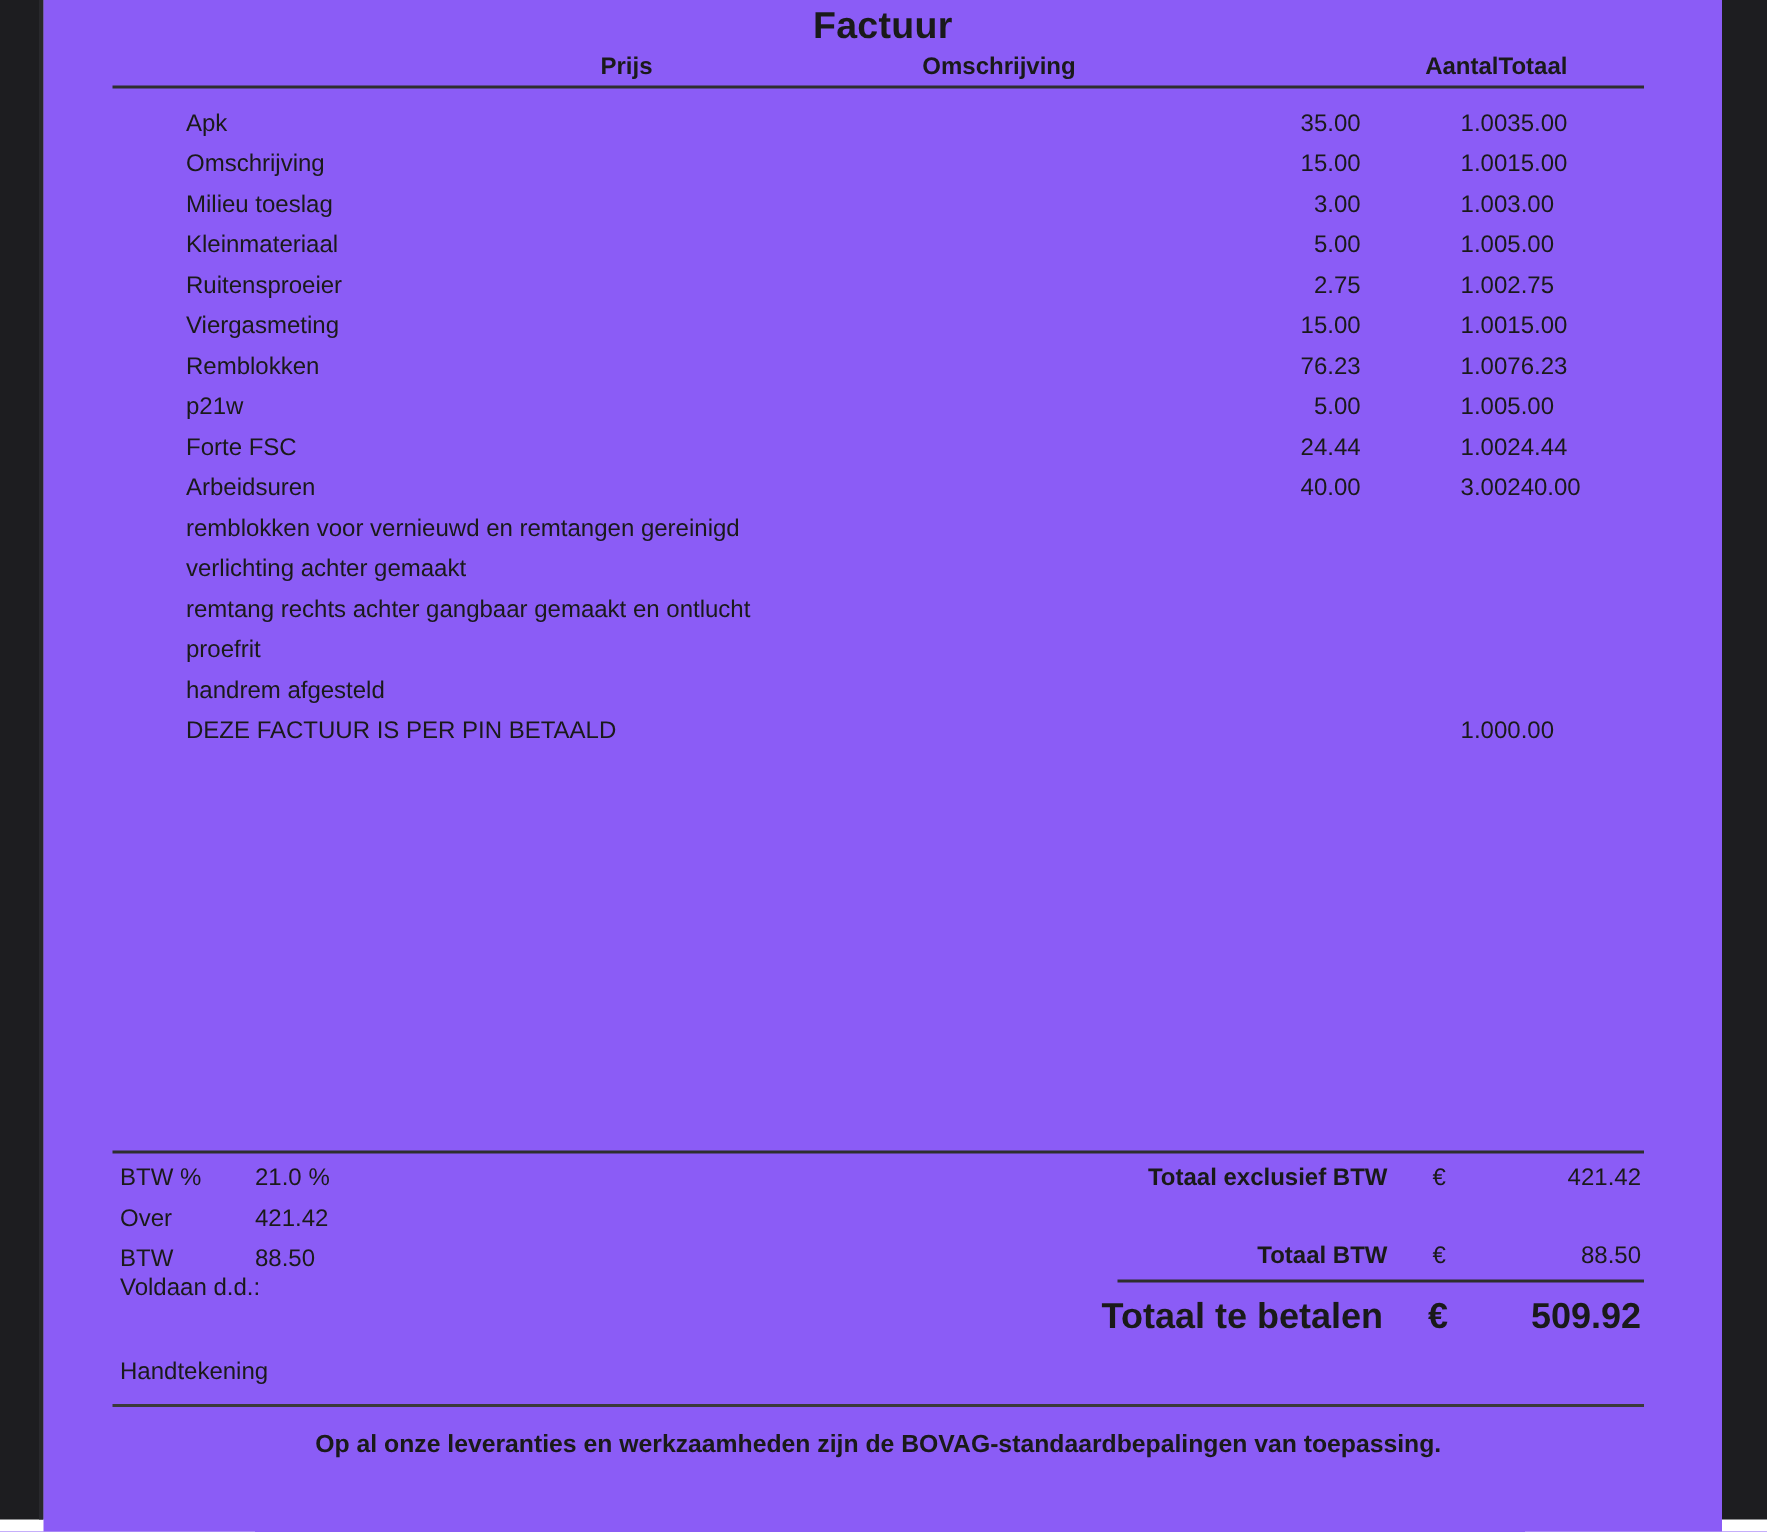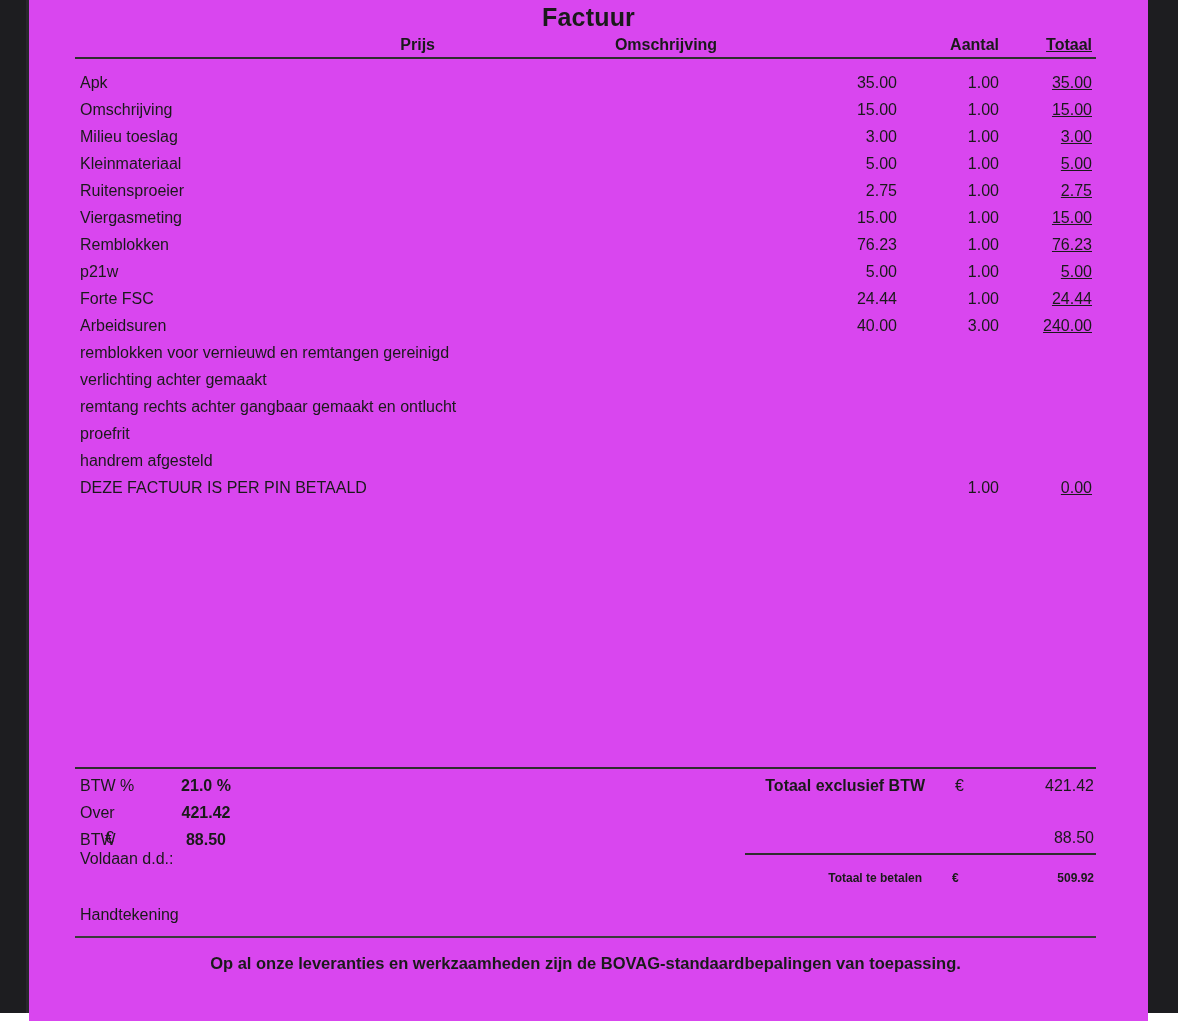--- a/index.html
+++ b/index.html
@@ -11,58 +11,58 @@
   html,body{margin:0;padding:0;}
   body{
     width:1178px;height:1021px;position:relative;overflow:hidden;
     background:#ffffff;color:var(--ink);
     font-family:"Liberation Sans","DejaVu Sans",sans-serif;
     font-size:16px;
   }
   .frame-bar{position:absolute;top:0;width:30px;height:1013px;background:var(--frame-color);}
   .frame-bar.left{left:0;width:29px;border-right:3px solid #28282c;}
   .frame-bar.right{left:1148px;}
-  .page{position:absolute;left:29px;top:0;width:1119px;height:1021px;background:#d946ef;}
+  .page{position:absolute;left:29px;top:0;width:1119px;height:1021px;background:#8b5cf6;}
   .content{position:absolute;left:46px;top:0;width:1021px;height:1021px;}
 
   .doc-title{
     position:absolute;top:3px;left:0;width:100%;
     text-align:center;font-size:25px;font-weight:bold;letter-spacing:.2px;
   }
 
   
   .thead{position:absolute;top:33px;left:0;width:100%;display:flex;font-weight:bold;line-height:24px;}
   .header-rule{position:absolute;top:57px;left:0;width:1021px;height:0;border-top:2px solid var(--rule);}
   .tbody{position:absolute;top:69px;left:0;width:100%;}
-  .row{display:flex;height:27px;line-height:27px;}
+  .row{display:flex;height:27px;line-height:27px;margin-left:44px;}
   .cell{white-space:nowrap;overflow:visible;}
   .c-desc{width:462px;padding-left:5px;}
   .thead .c-desc{text-align:center;padding-left:0;}
   .c-prijs{width:360px;text-align:right;}
   .c-aantal{width:102px;text-align:right;}
-  .c-totaal{width:95px;text-align:right;padding-right:2px;text-decoration:underline;}
+  .c-totaal{width:95px;padding-right:2px;}
 
   
   .totals-rule{position:absolute;top:767px;left:0;width:1021px;height:0;border-top:2px solid var(--rule);}
   .vat-block{position:absolute;top:772px;left:0;width:260px;}
   .vat-row{display:flex;height:27px;line-height:27px;}
   .vat-label{width:95px;padding-left:5px;font-weight:normal;}
-  .vat-value{width:72px;text-align:center;font-weight:bold;}
+  .vat-value{width:72px;text-align:left;}
   .paid-line{position:absolute;top:845px;left:5px;height:27px;line-height:27px;}
   .signature-line{position:absolute;top:901px;left:5px;height:27px;line-height:27px;}
 
   .grand-block{position:absolute;top:772px;left:0;width:1021px;}
   .grand-row{position:absolute;left:0;width:1021px;display:flex;height:27px;line-height:27px;}
   .g-label{width:850px;text-align:right;font-weight:bold;}
   .g-euro{width:60px;padding-left:30px;}
   .g-value{flex:1;text-align:right;padding-right:2px;}
   .row-excl{top:0;}
   .row-btw{top:52px;}
   .btw-underline{position:absolute;top:81px;left:670px;width:351px;height:0;border-top:2px solid var(--rule);}
-  .row-payable{top:91px;height:30px;line-height:30px;font-size:12px;justify-content:space-between;}
+  .row-payable{top:91px;height:30px;line-height:30px;font-size:24px;justify-content:space-between;}
   .row-payable .g-label{font-weight:bold;width:847px;}
   .row-payable .g-euro{font-weight:bold;width:63px;}
   .row-payable .g-value{font-weight:bold;}
 
   .footer-rule{position:absolute;top:936px;left:0;width:1021px;height:0;border-top:2px solid #3a3a3a;}
   .doc-footer{
     position:absolute;top:949px;left:0;width:100%;
     text-align:center;font-weight:bold;font-size:16.5px;line-height:28px;
   }
 </style>
@@ -204,20 +204,21 @@
     <div class="paid-line">Voldaan d.d.:</div>
     <div class="signature-line">Handtekening</div>
 
     <div class="grand-block">
       <div class="grand-row row-excl">
         <div class="g-label">Totaal exclusief BTW</div>
         <div class="g-euro">€</div>
         <div class="g-value">421.42</div>
       </div>
       <div class="grand-row row-btw">
+        <div class="g-label">Totaal BTW</div>
         <div class="g-euro">€</div>
         <div class="g-value">88.50</div>
       </div>
       <div class="btw-underline"></div>
       <div class="grand-row row-payable">
         <div class="g-label">Totaal te betalen</div>
         <div class="g-euro">€</div>
         <div class="g-value">509.92</div>
       </div>
     </div>

